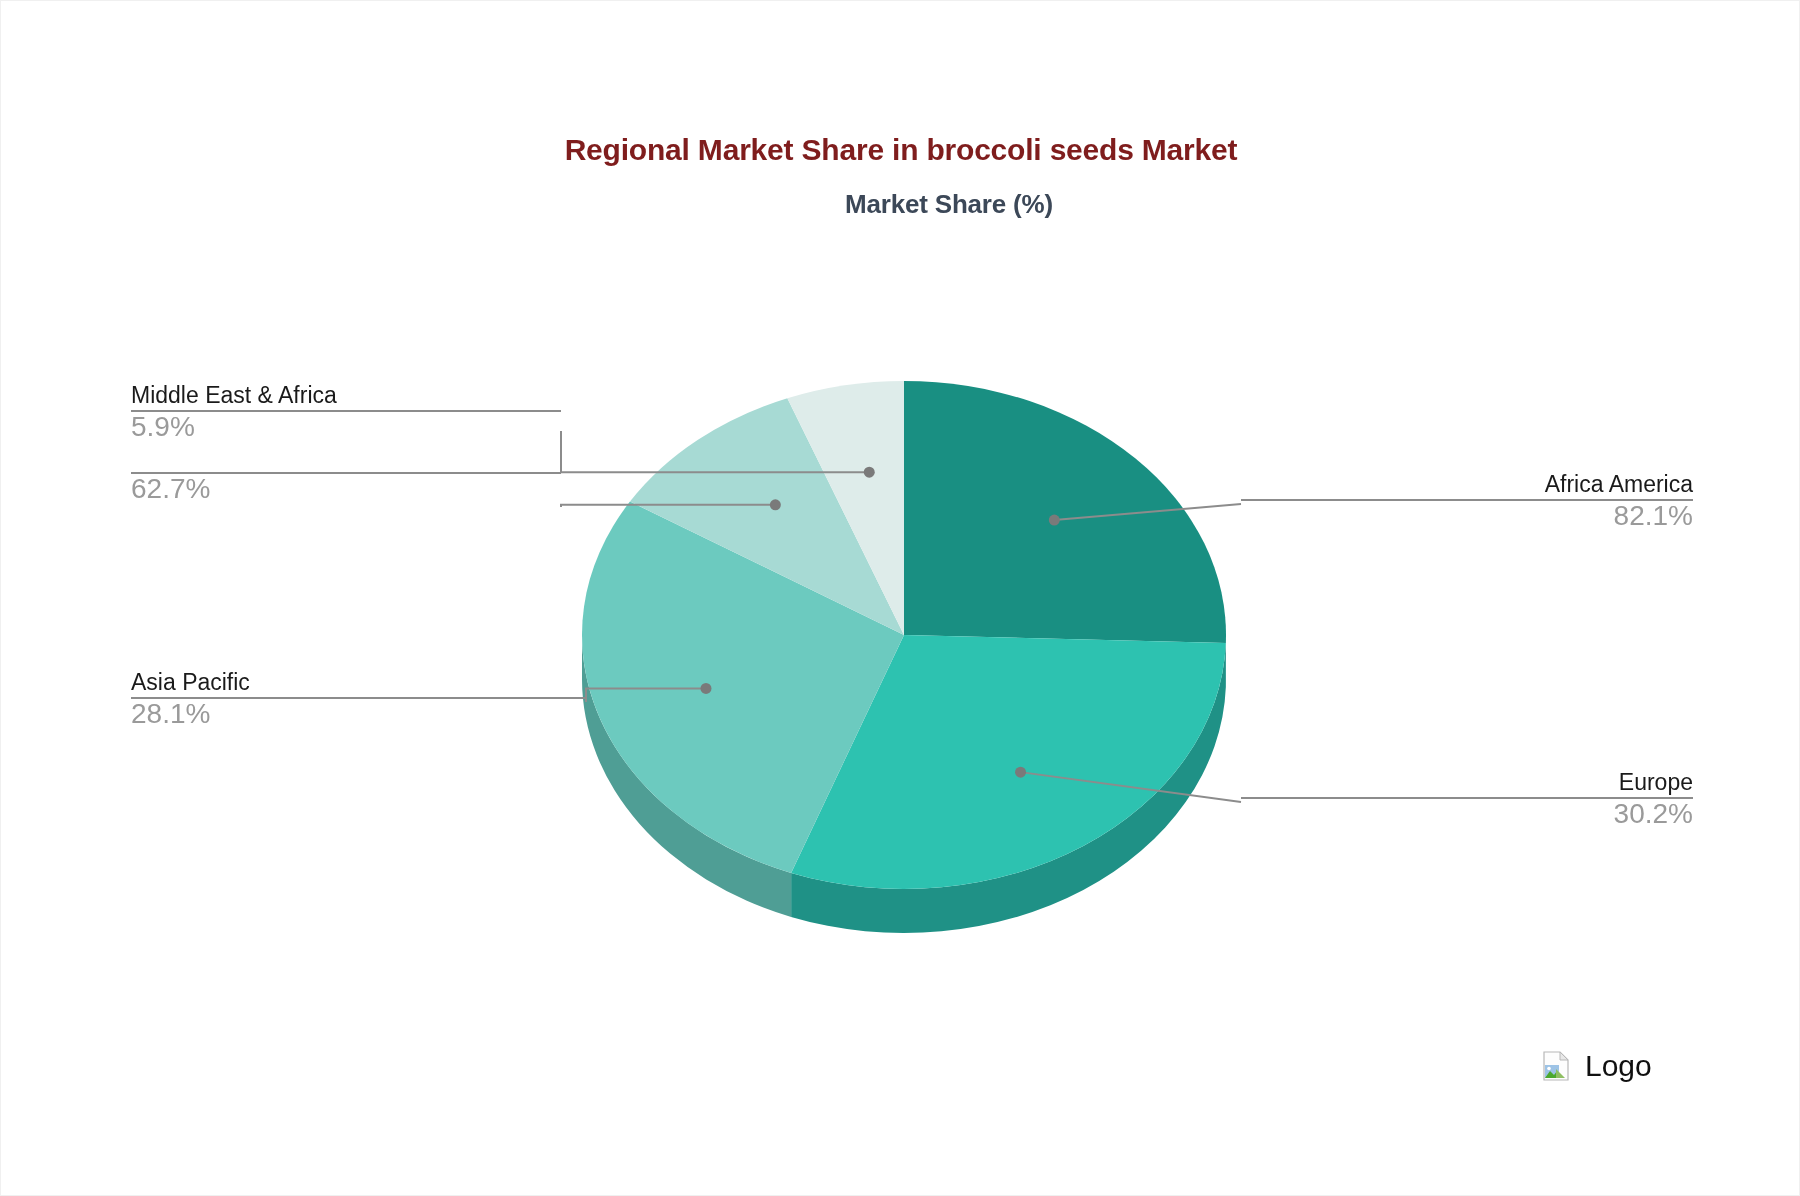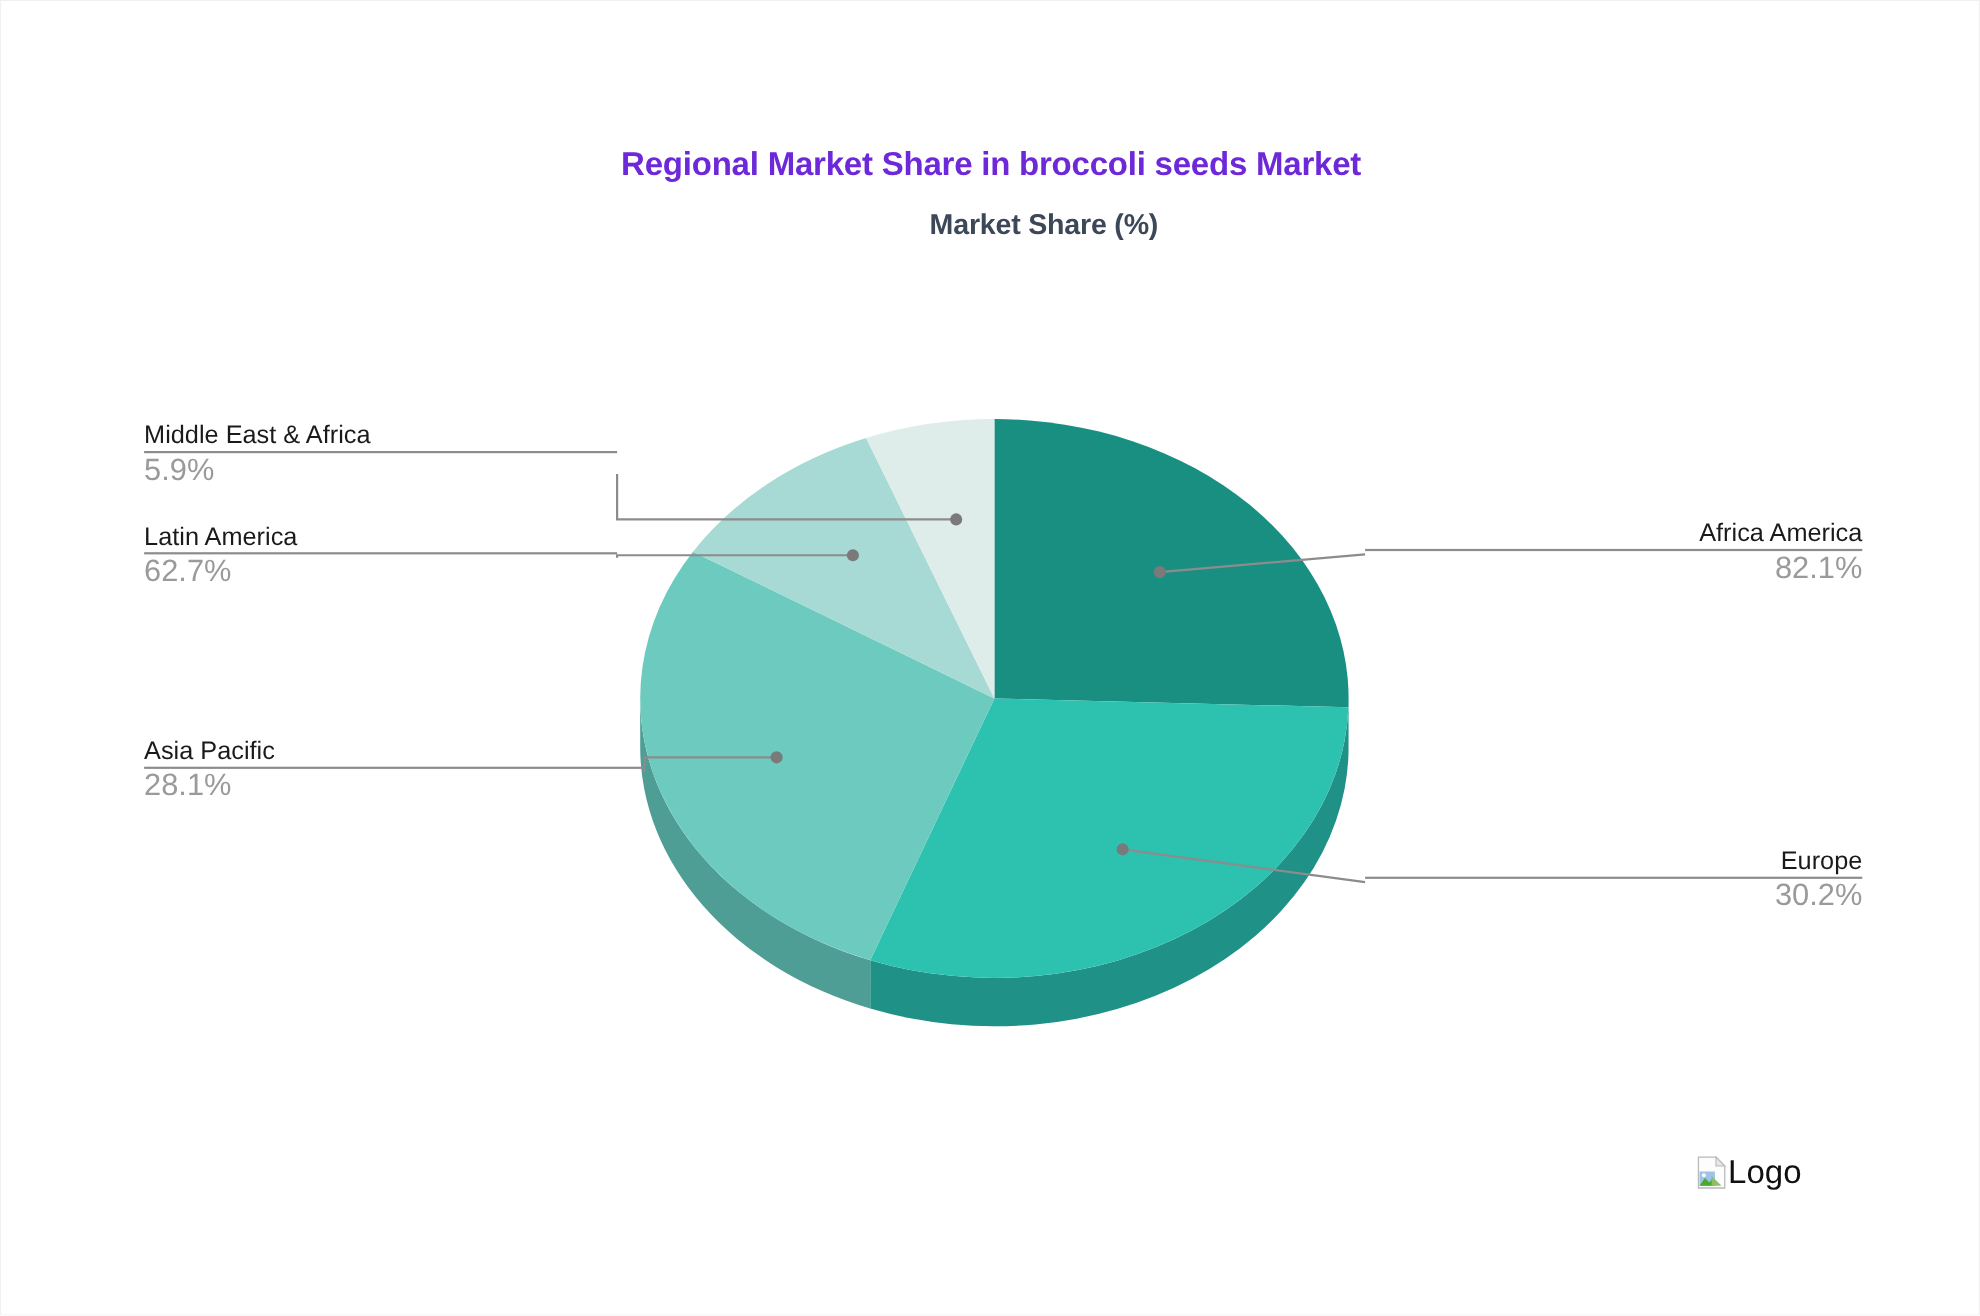--- a/index.html
+++ b/index.html
@@ -26,21 +26,21 @@
 
   
   #chart-title {
     position: absolute;
     top: 132px;
     left: 0;
     width: 1800px;
     text-align: center;
     font-size: 30px;
     font-weight: bold;
-    color: #6d28d9;
+    color: #7f1d1d;
     letter-spacing: -0.2px;
   }
   #chart-subtitle {
     position: absolute;
     top: 188px;
     left: 0;
     width: 1800px;
     text-align: center;
     font-size: 26px;
     font-weight: bold;
@@ -84,21 +84,21 @@
   .callout.left { text-align: left; }
   .callout.right { text-align: right; }
 
   
   #logo-box {
     position: absolute;
     left: 1542px;
     top: 1050px;
     display: flex;
     align-items: center;
-    gap: 2px;
+    gap: 16px;
   }
   #logo-icon {
     width: 26px;
     height: 30px;
     display: block;
   }
   #logo-alt {
     font-size: 30px;
     color: #101010;
     line-height: 30px;
@@ -141,21 +141,20 @@
     </svg>
   </div>
 
   <div class="callout left" style="left:130px; top:379px; width:430px;">
     <div class="cl-name">Middle East &amp; Africa</div>
     <div class="cl-rule"></div>
     <div class="cl-value">5.9%</div>
   </div>
 
   <div class="callout left" style="left:130px; top:471px; width:430px;">
-    <div class="cl-name">Latin America</div>
     <div class="cl-rule"></div>
     <div class="cl-value">62.7%</div>
   </div>
 
   <div class="callout left" style="left:130px; top:666px; width:455px;">
     <div class="cl-name">Asia Pacific</div>
     <div class="cl-rule"></div>
     <div class="cl-value">28.1%</div>
   </div>
 

